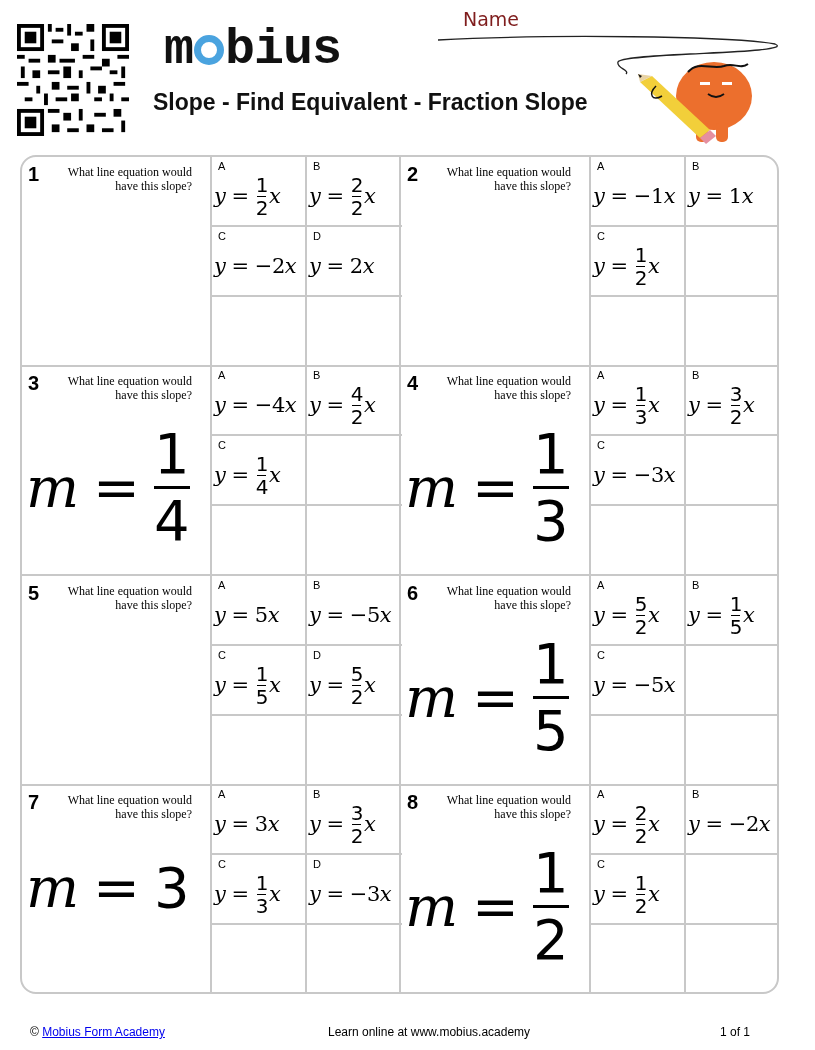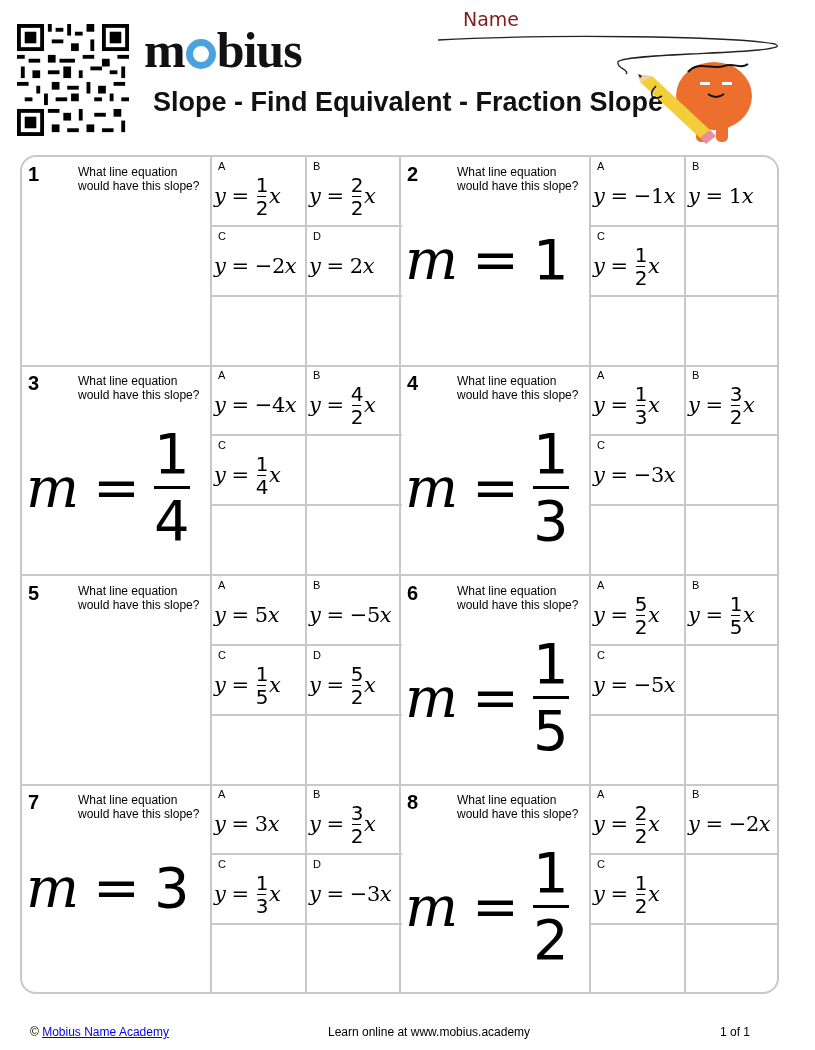--- a/index.html
+++ b/index.html
@@ -1,28 +1,28 @@
 <!DOCTYPE html>
 <html><head>
 <meta charset="utf-8">
 <style>
   html, body { margin:0; padding:0; background:#ffffff; }
   body { width:815px; height:1050px; position:relative; overflow:hidden; font-family:"Liberation Sans", sans-serif; color:#000; }
   .qr { position:absolute; left:17px; top:24px; width:112px; height:112px; }
-  .logo { position:absolute; left:144px; top:22px; font-family:Liberation Serif, serif; font-weight:bold; font-size:50px; letter-spacing:-1px; line-height:56px; color:#111; }
+  .logo { position:absolute; left:164px; top:22px; font-family:Liberation Mono, monospace; font-weight:bold; font-size:50px; letter-spacing:-1px; line-height:56px; color:#111; }
   .logo .o { display:inline-block; width:30px; height:30px; border-radius:50%; border:7px solid #4aa3df; box-sizing:border-box; vertical-align:-2px; margin:0 1px; position:relative; }
-  .title { position:absolute; left:153px; top:88px; font-weight:bold; font-size:27px; line-height:29px; color:#111; }
+  .title { position:absolute; left:153px; top:88px; font-weight:bold; font-size:23px; line-height:29px; color:#111; }
   .name-label { position:absolute; left:463px; top:8px; font-family:"DejaVu Sans", sans-serif; font-size:19px; color:#7f1d1d; }
   .name-line { position:absolute; left:430px; top:28px; }
   .mascot { position:absolute; left:612px; top:52px; }
   .sheet { position:absolute; left:20px; top:155px; width:759px; height:839px; border:2px solid #c8c8c8; border-radius:16px; box-sizing:border-box; overflow:hidden; }
   .prob { position:absolute; width:379px; height:210px; box-sizing:border-box; }
   .qpane { position:absolute; left:0; top:0; width:190px; height:209px; border-right:2px solid #c8c8c8; box-sizing:border-box; }
   .num { position:absolute; left:6px; top:6px; font-weight:bold; font-size:20px; }
-  .prompt { position:absolute; left:56px; top:8px; width:130px; text-align:left; font-size:12px; line-height:14px; }
+  .prompt { position:absolute; left:40px; top:8px; width:130px; text-align:right; font-size:12px; line-height:14px;font-family:Liberation Serif, serif; }
   .slope { position:absolute; left:4px; font-family:"DejaVu Serif", serif; font-size:56px; white-space:nowrap; }
   .slope .m { font-style:italic; }
   .slope .eq { margin:0 14px; }
   .frac { display:inline-flex; flex-direction:column; align-items:center; vertical-align:middle; font-family:"DejaVu Sans", sans-serif; }
   .frac .n, .frac .d { line-height:1; }
   .frac .bar { height:0; border-top:3px solid #000; width:100%; margin:4px 0; }
   .opt { position:absolute; width:95px; height:70px; border-right:2px solid #c8c8c8; border-bottom:2px solid #c8c8c8; box-sizing:border-box; }
   .opt .lbl { position:absolute; left:6px; top:3px; font-size:11px; }
   .expr { position:absolute; left:2px; top:14px; right:0; bottom:4px; display:flex; align-items:center; font-family:"DejaVu Serif", serif; font-size:21px; white-space:nowrap; letter-spacing:-0.5px; }
   .expr i { font-style:italic; }
@@ -154,21 +154,20 @@
           <span class="lbl">D</span>
           <div class="expr"><i>y</i>&nbsp;=&nbsp;<span>2</span><i>x</i></div>
         </div>
         <div class="opt" style="left:190px;top:140px;border-bottom:none;height:69px;"></div>
         <div class="opt" style="left:285px;top:140px;border-bottom:none;height:69px;border-right:none;"></div>
       </div>
       <div class="prob" style="left: 379px; top: 0px; border-bottom: 2px solid rgb(200, 200, 200);">
         <div class="qpane">
           <div class="num">2</div>
           <div class="prompt">What line equation would have this slope?</div>
-          <div class="slope" style="top:70px;"><span class="m">m</span><span class="eq">=</span><span style="font-family:'DejaVu Sans',sans-serif;">1</span></div>
         </div>
         <div class="opt" style="left:190px;top:0px;">
           <span class="lbl">A</span>
           <div class="expr"><i>y</i>&nbsp;=&nbsp;<span>−1</span><i>x</i></div>
         </div>
         <div class="opt" style="left:285px;top:0px;border-right:none;">
           <span class="lbl">B</span>
           <div class="expr"><i>y</i>&nbsp;=&nbsp;<span>1</span><i>x</i></div>
         </div>
         <div class="opt" style="left:190px;top:70px;">
@@ -398,16 +397,16 @@
         </div>
         <div class="opt" style="left:285px;top:70px;border-right:none;"></div>
         <div class="opt" style="left:190px;top:140px;border-bottom:none;height:69px;"></div>
         <div class="opt" style="left:285px;top:140px;border-bottom:none;height:69px;border-right:none;"></div>
       </div>
     </div>
 </div>
 
 <div class="footer" style="left:30px;">
   <span>©</span>
-  <a href="#">Mobius Name Academy</a>
+  <a href="#">Mobius Form Academy</a>
 </div>
 <div class="footer" style="left:328px;">Learn online at www.mobius.academy</div>
 <div class="footer" style="left:720px;">1 of 1</div>
 
 </body></html>

